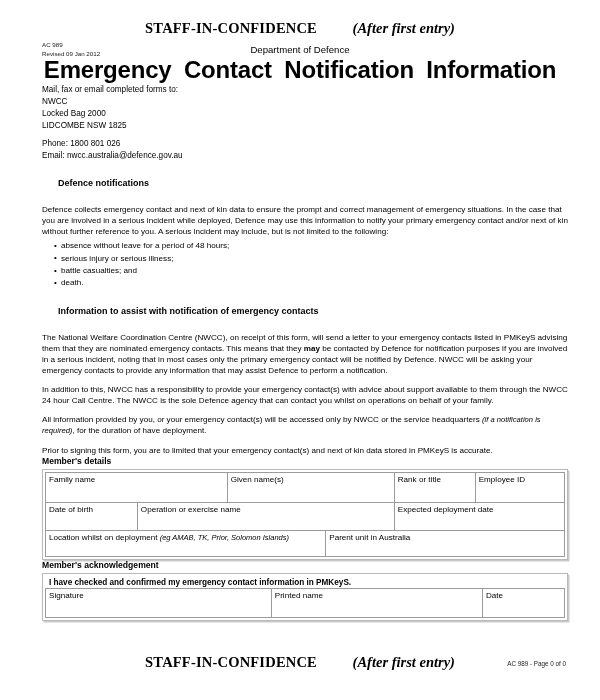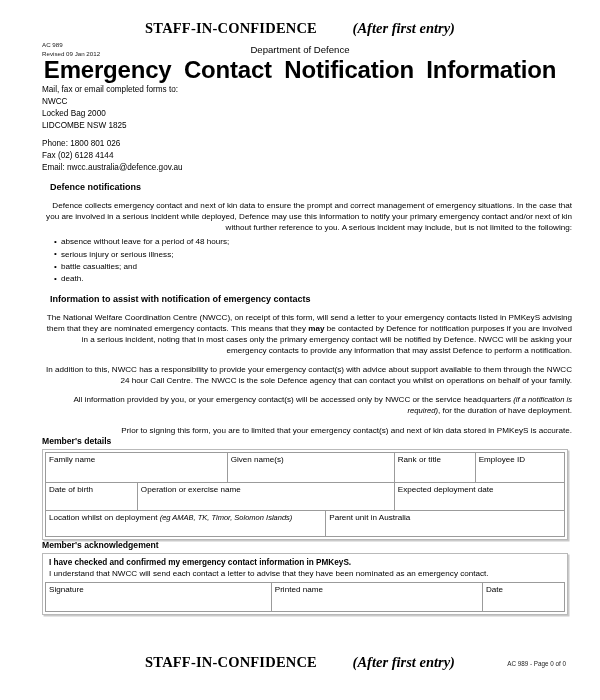--- a/index.html
+++ b/index.html
@@ -87,31 +87,31 @@
 
   .addr-block {
     font-size: 8.2px;
     line-height: 1.47;
   }
   .addr-block .gap { height: 6px; }
 
   h2.section-head {
     font-size: 9px;
     font-weight: bold;
-    margin: 8px;
+    margin: 16px;
     padding: 0;
   }
   .sec-defence { margin-top: 21px; }
   .sec-info { margin-top: 20px; }
 
   p.para {
     font-size: 8.1px;
     line-height: 1.365;
     margin: 1px 0 0 0;
-    text-align: right;
+    text-align: left;
   }
   p.para.spaced { margin-top: 8px; }
   p.para b { font-weight: bold; }
   p.para i { font-style: italic; font-size: 7.6px; }
 
   ul.bullets {
     margin: 3px 0 0 0;
     padding: 0 0 0 12px;
     list-style: none;
   }
@@ -219,21 +219,20 @@
 
   <div class="content">
 
     <div class="addr-block">
       <div>Mail, fax or email completed forms to:</div>
       <div>NWCC</div>
       <div>Locked Bag 2000</div>
       <div>LIDCOMBE  NSW  1825</div>
       <div class="gap"></div>
       <div>Phone: 1800 801 026</div>
-      <div>Fax (02) 6128 4144</div>
       <div>Email: nwcc.australia@defence.gov.au</div>
     </div>
 
     <h2 class="section-head sec-defence">Defence notifications</h2>
     <p class="para">Defence collects emergency contact and next of kin data to ensure the prompt and correct management of emergency situations.  In the case that you are involved in a serious incident while deployed, Defence may use this information to notify your primary emergency contact and/or next of kin without further reference to you.  A serious incident may include, but is not limited to the following:</p>
     <ul class="bullets">
       <li>absence without leave for a period of 48 hours;</li>
       <li>serious injury or serious illness;</li>
       <li>battle casualties; and</li>
       <li>death.</li>
@@ -262,32 +261,31 @@
           <td class="r1" colspan="2">Given name(s)</td>
           <td class="r1">Rank or title</td>
           <td class="r1">Employee ID</td>
         </tr>
         <tr>
           <td class="r2">Date of birth</td>
           <td class="r2" colspan="3">Operation or exercise name</td>
           <td class="r2" colspan="2">Expected deployment date</td>
         </tr>
         <tr>
-          <td class="r3" colspan="3"><span>Location whilst on deployment </span><i>(eg AMAB, TK, Timor, Solomon Islands)</i></td>
+          <td class="r3" colspan="3"><span>Location whilst on deployment </span><i>(eg AMAB, TK, Prior, Solomon Islands)</i></td>
           <td class="r3" colspan="3">Parent unit in Australia</td>
         </tr>
       </tbody>
         </table>
     </div>
 
     <h3 class="table-head sec-ack">Member's acknowledgement</h3>
     <div class="tbl-frame">
       <div class="ack-inner">
         <div class="ack-stmt">I have checked and confirmed my emergency contact information in PMKeyS.</div>
-        <div class="ack-sub">I understand that NWCC will send each contact a letter to advise that they have been nominated as an emergency contact.</div>
         <table class="grid ack-table">
           <colgroup>
             <col style="width:43.5%">
               <col style="width:40.7%">
               <col style="width:15.8%">
           </colgroup>
           <tbody>
               <tr>
             <td>Signature</td>
             <td>Printed name</td>

